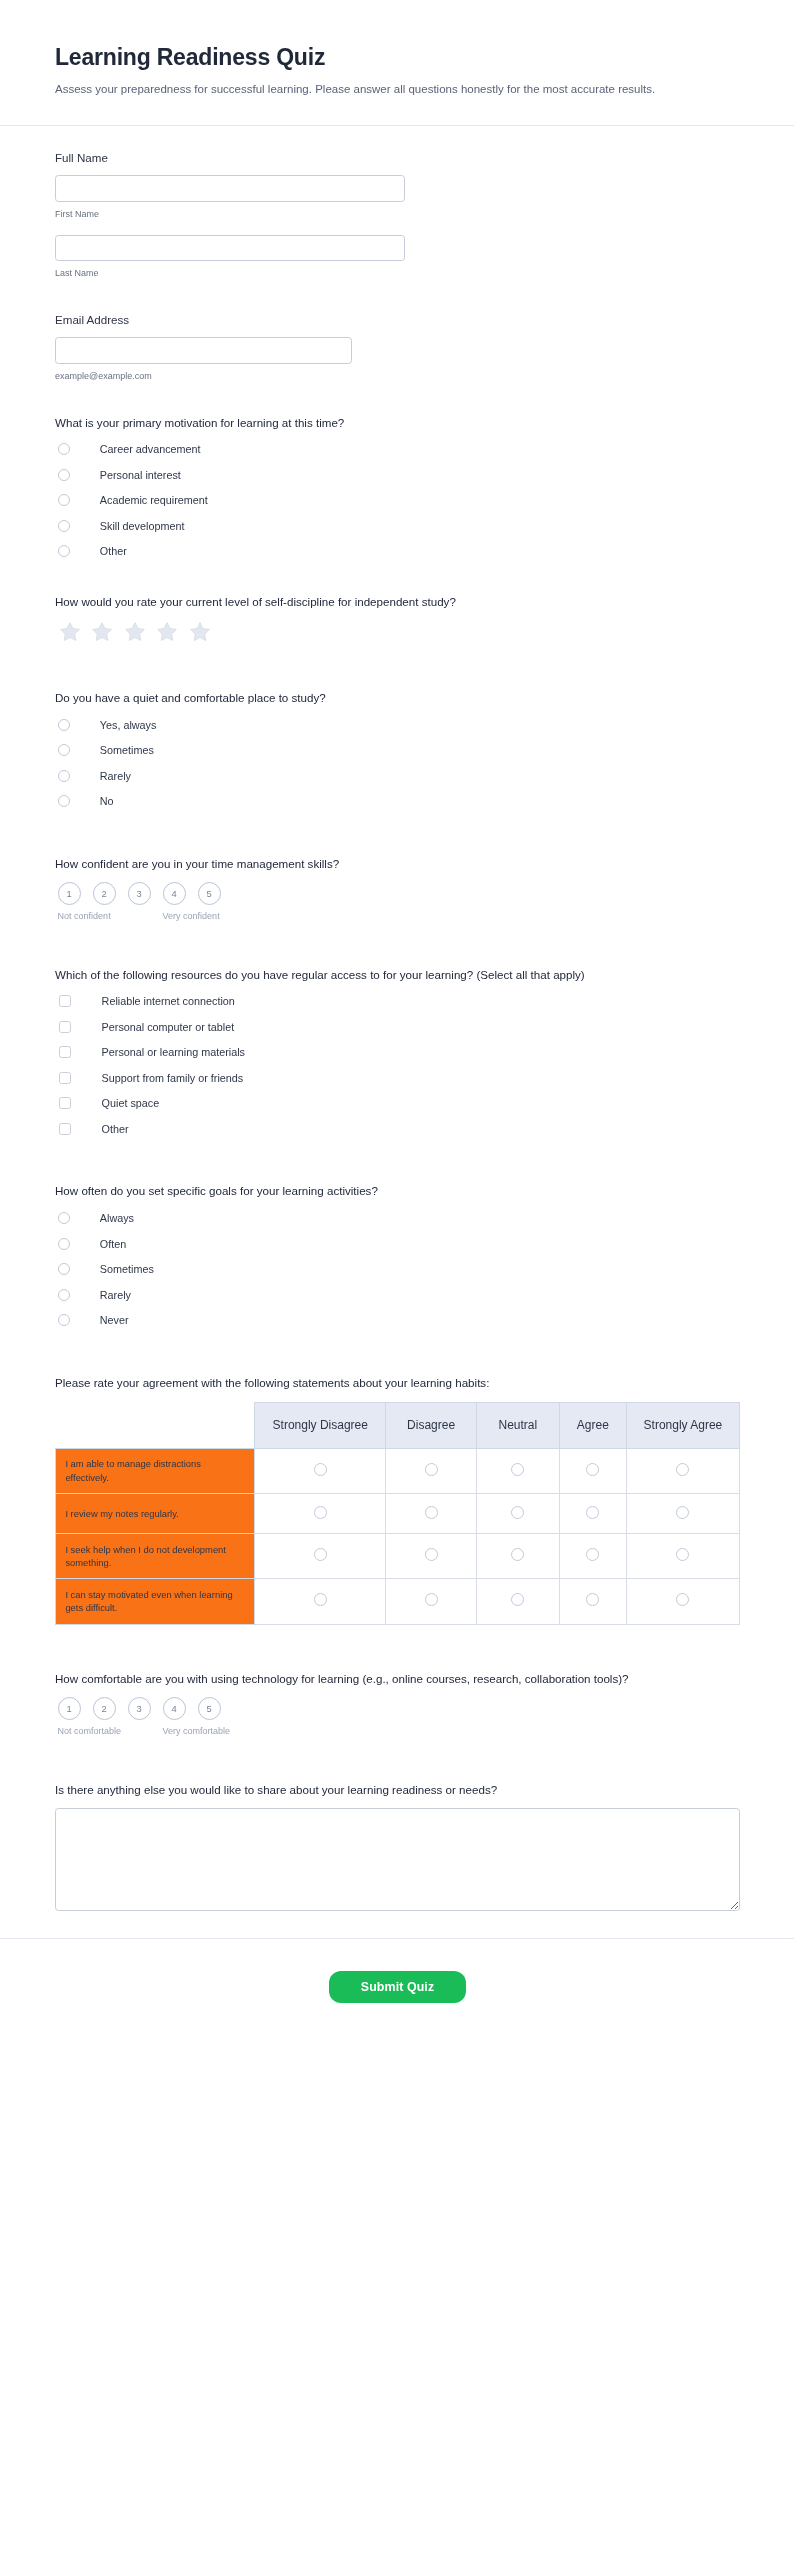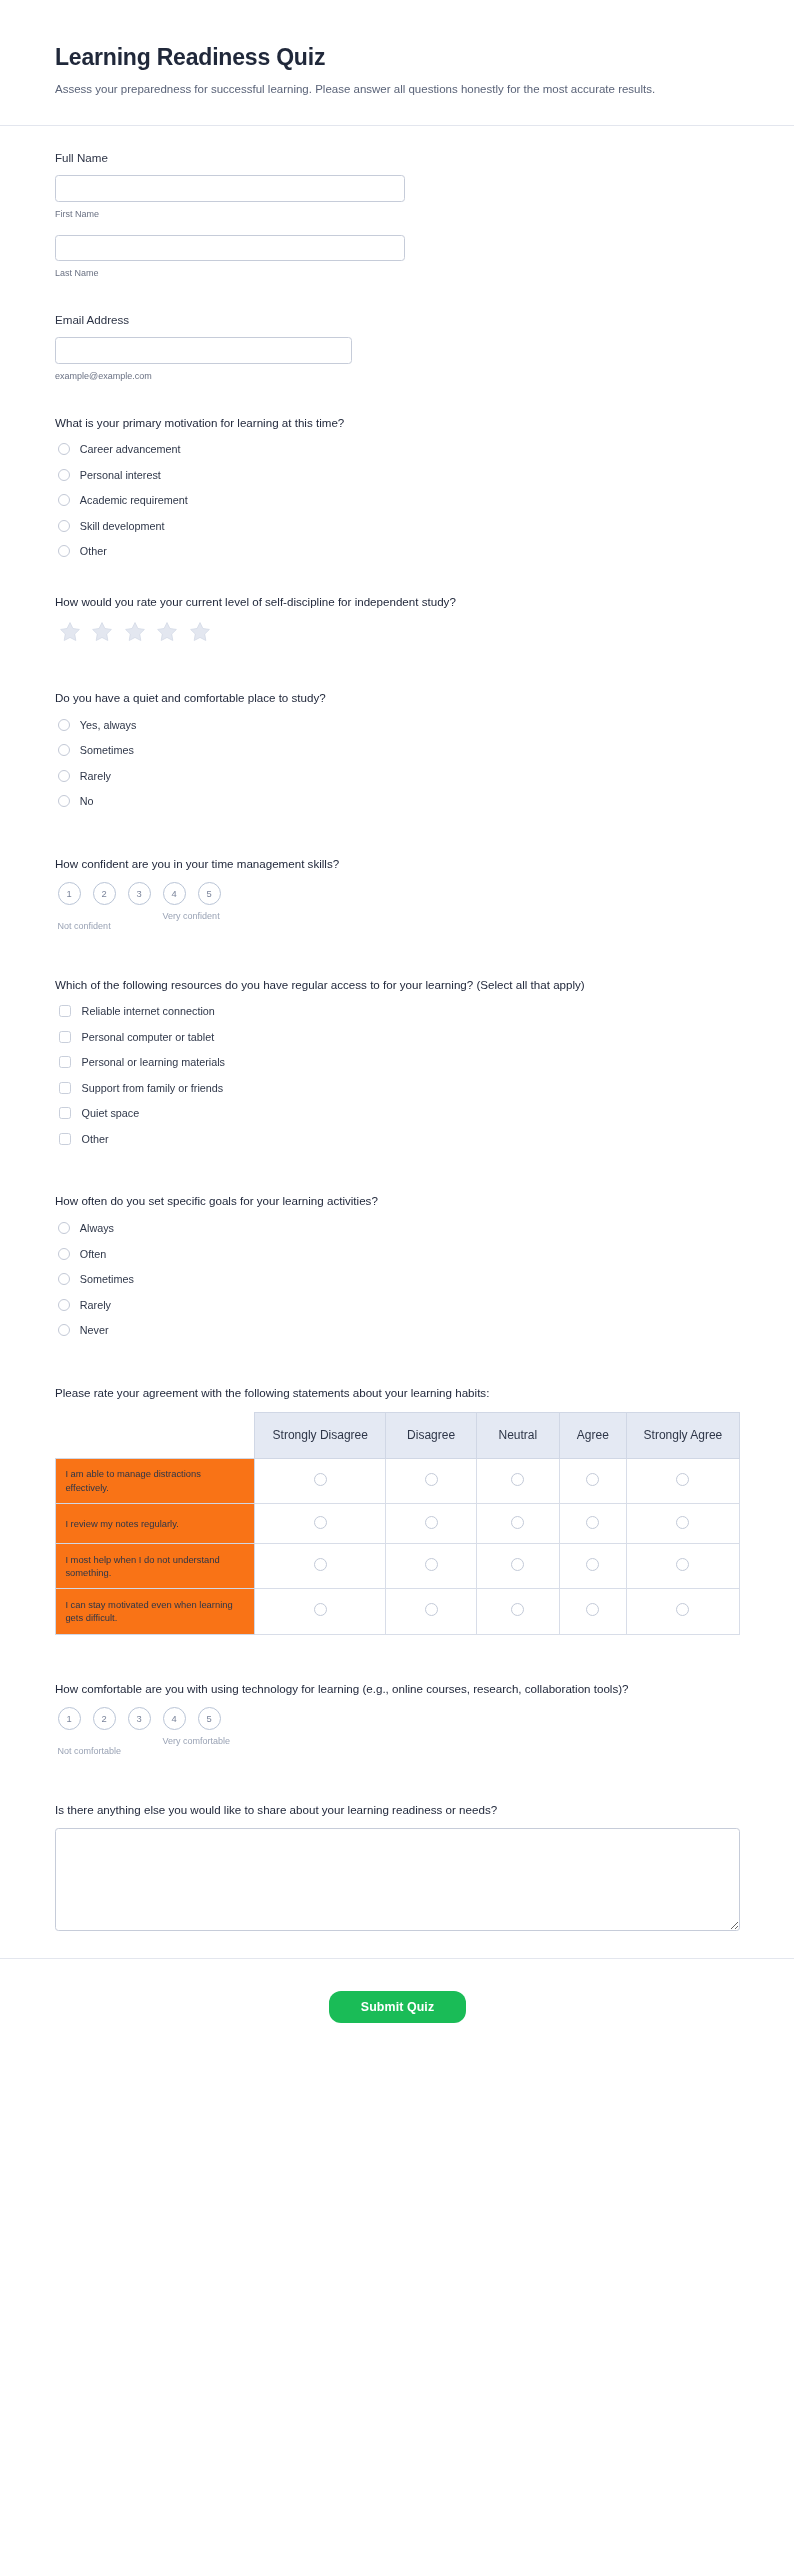--- a/index.html
+++ b/index.html
@@ -101,21 +101,21 @@
     background: #fff;
     flex: none;
     margin-right: 10.3px;
     margin-left: 4.3px;
   }
   .opt-text {
     font-size: 10.8px;
     color: #2f3749;
     line-height: 1.3;
   }
-  .opt-gap-lg .opt-row { margin-bottom: 8.5px; }
+  .opt-gap-lg .opt-row { margin-bottom: 8.5px; gap: 20px; }
 
   
   .stars { display:flex; gap: 8.5px; margin-top: 3.4px; padding-left: 2.6px; }
   .star { width: 24px; height: 24px; display:block; }
 
   
   .scale-wrap { margin-top: 3.4px; padding-left: 2.6px; }
   .scale-row { display:flex; }
   .scale-item {
     width: 35px;
@@ -131,21 +131,21 @@
     font-size: 9.4px;
     color: #79839a;
     background: #fff;
   }
   .scale-ends {
     display:flex;
     margin-top: 6px;
     font-size: 9px;
     color: #9aa3b5;
   }
-  .scale-end-left { width: 105px; margin-top: 10px; }
+  .scale-end-left { width: 105px; }
   .scale-end-right { }
 
   
   .matrix-wrap { margin-top: 10.3px; }
   table.matrix {
     border-collapse: collapse;
     width: 685px;
     margin-left: 0;
     table-layout: fixed;
   }
@@ -473,21 +473,21 @@
             </tr>
             <tr>
               <td class="stmt">I review my notes regularly.</td>
               <td class="cell"><span class="m-radio"></span></td>
               <td class="cell"><span class="m-radio"></span></td>
               <td class="cell"><span class="m-radio"></span></td>
               <td class="cell"><span class="m-radio"></span></td>
               <td class="cell"><span class="m-radio"></span></td>
             </tr>
             <tr>
-              <td class="stmt">I most help when I do not understand something.</td>
+              <td class="stmt">I seek help when I do not development something.</td>
               <td class="cell"><span class="m-radio"></span></td>
               <td class="cell"><span class="m-radio"></span></td>
               <td class="cell"><span class="m-radio"></span></td>
               <td class="cell"><span class="m-radio"></span></td>
               <td class="cell"><span class="m-radio"></span></td>
             </tr>
             <tr>
               <td class="stmt">I can stay motivated even when learning gets difficult.</td>
               <td class="cell"><span class="m-radio"></span></td>
               <td class="cell"><span class="m-radio"></span></td>

